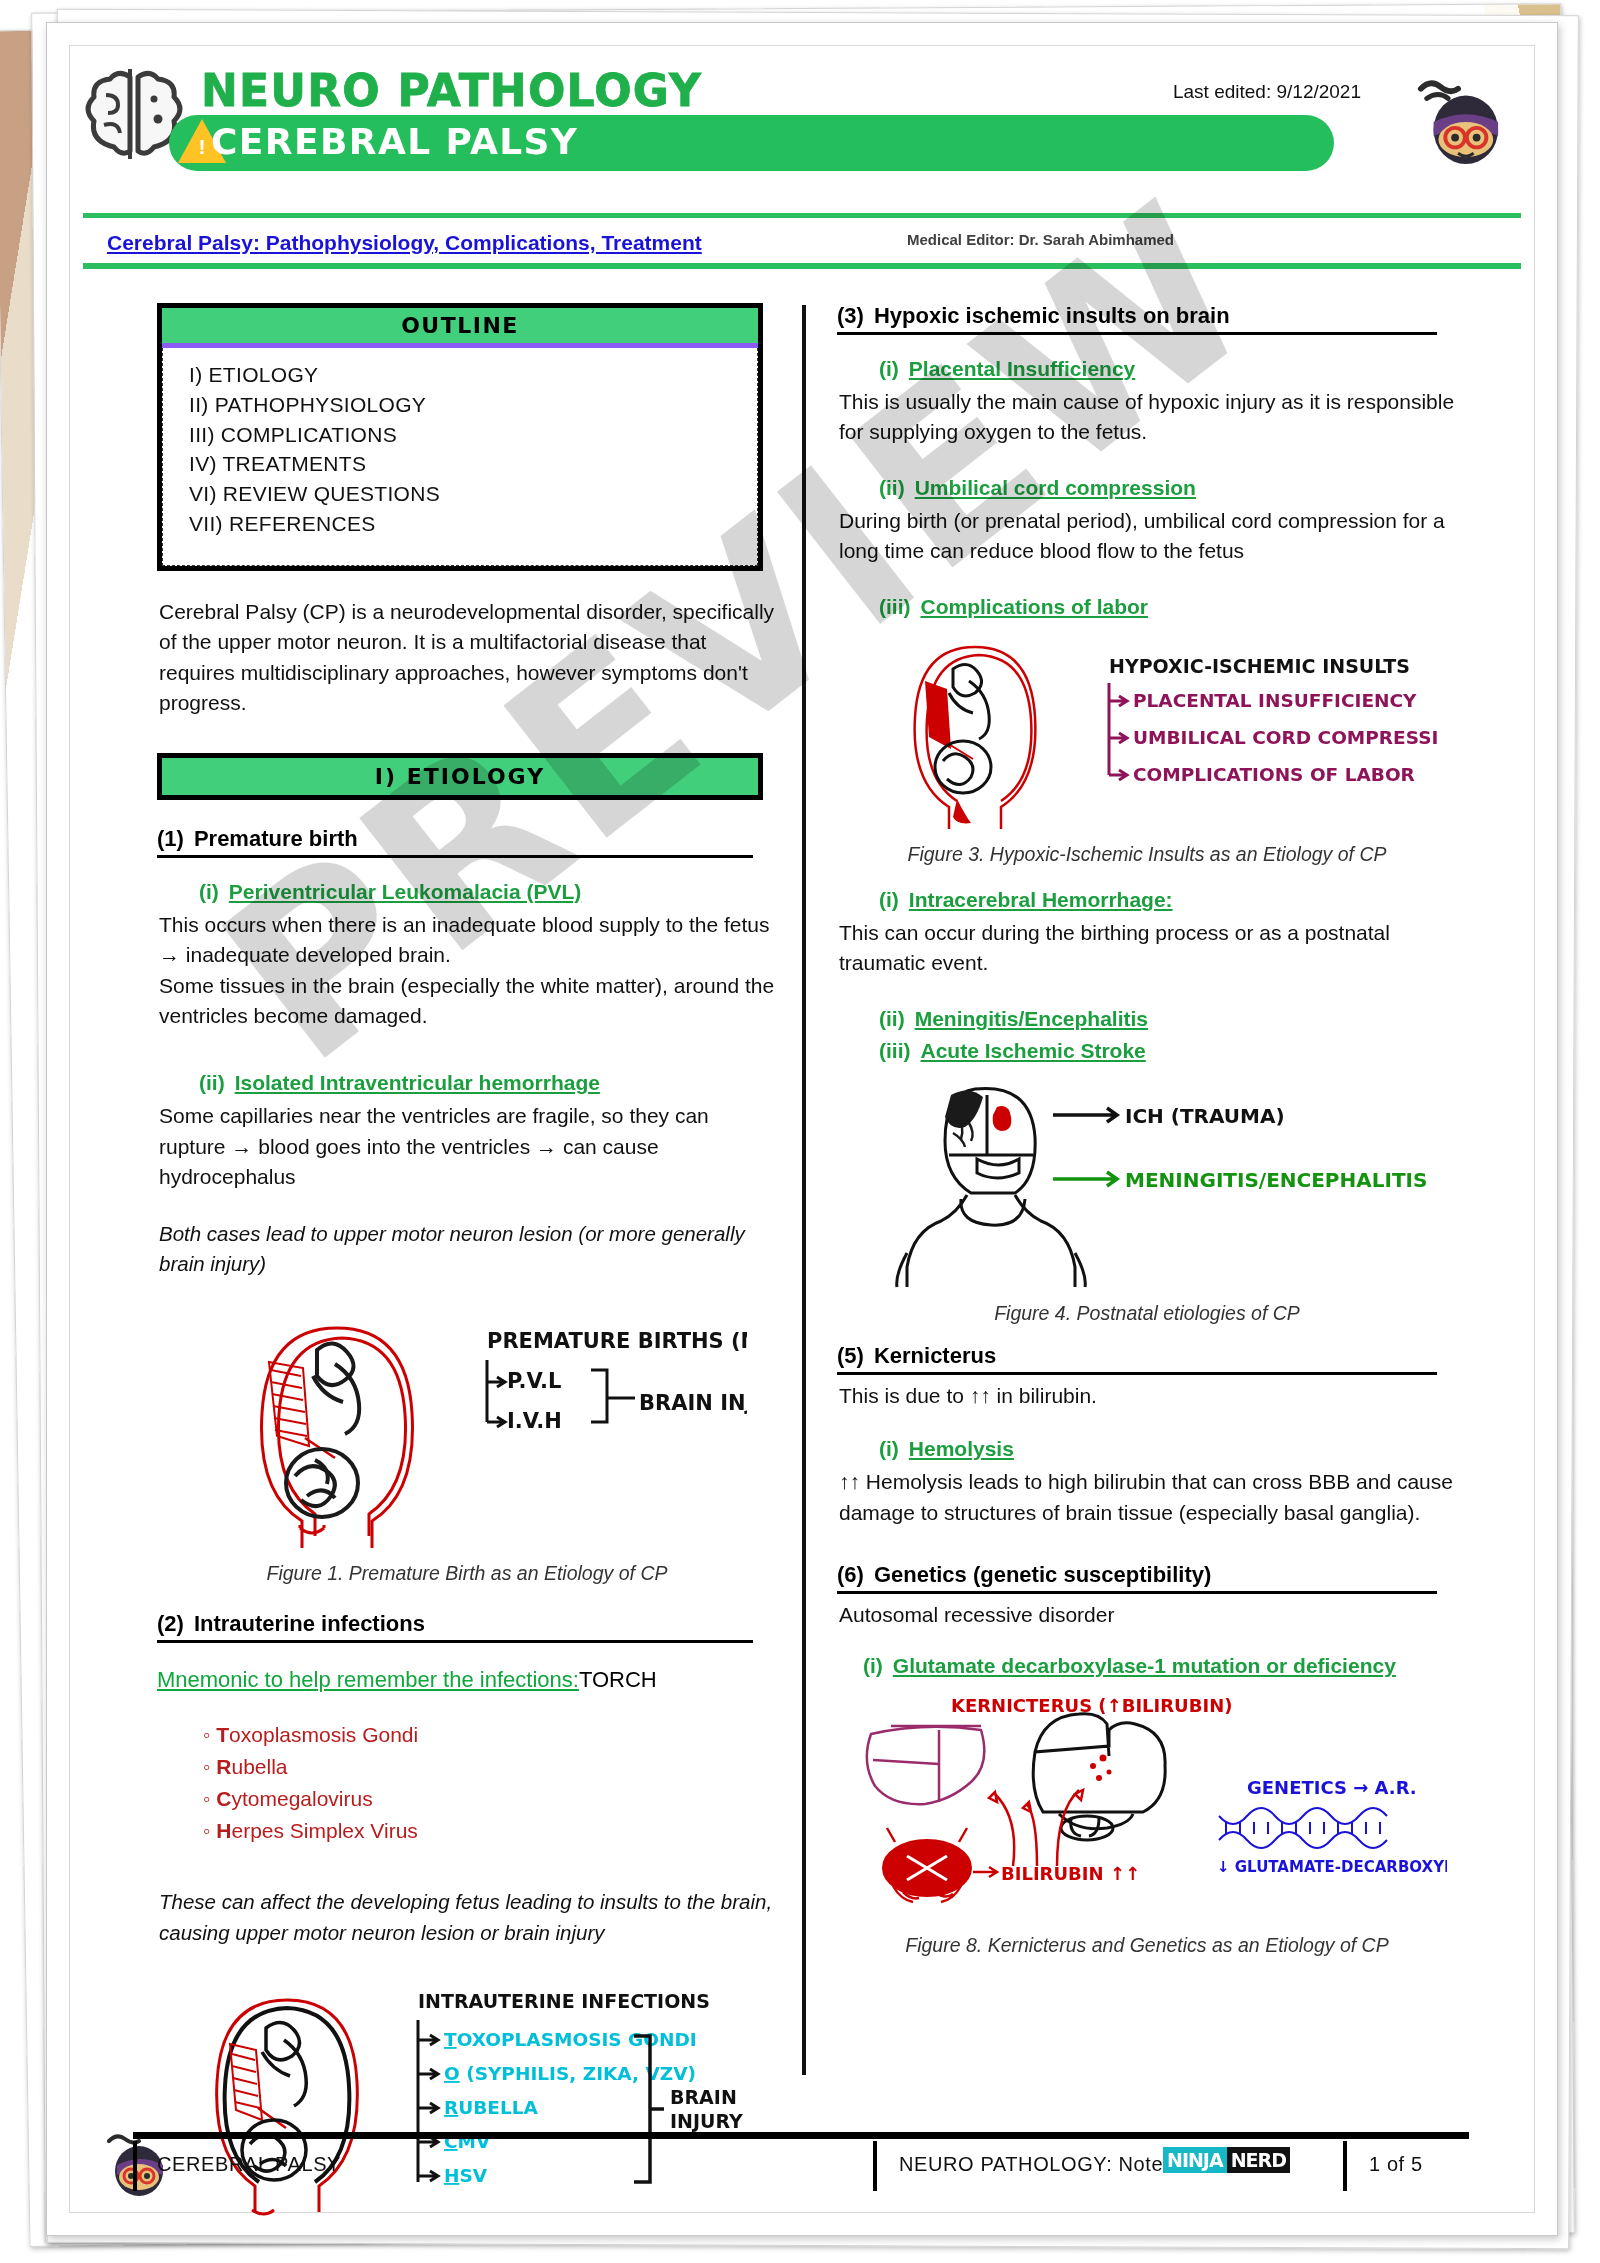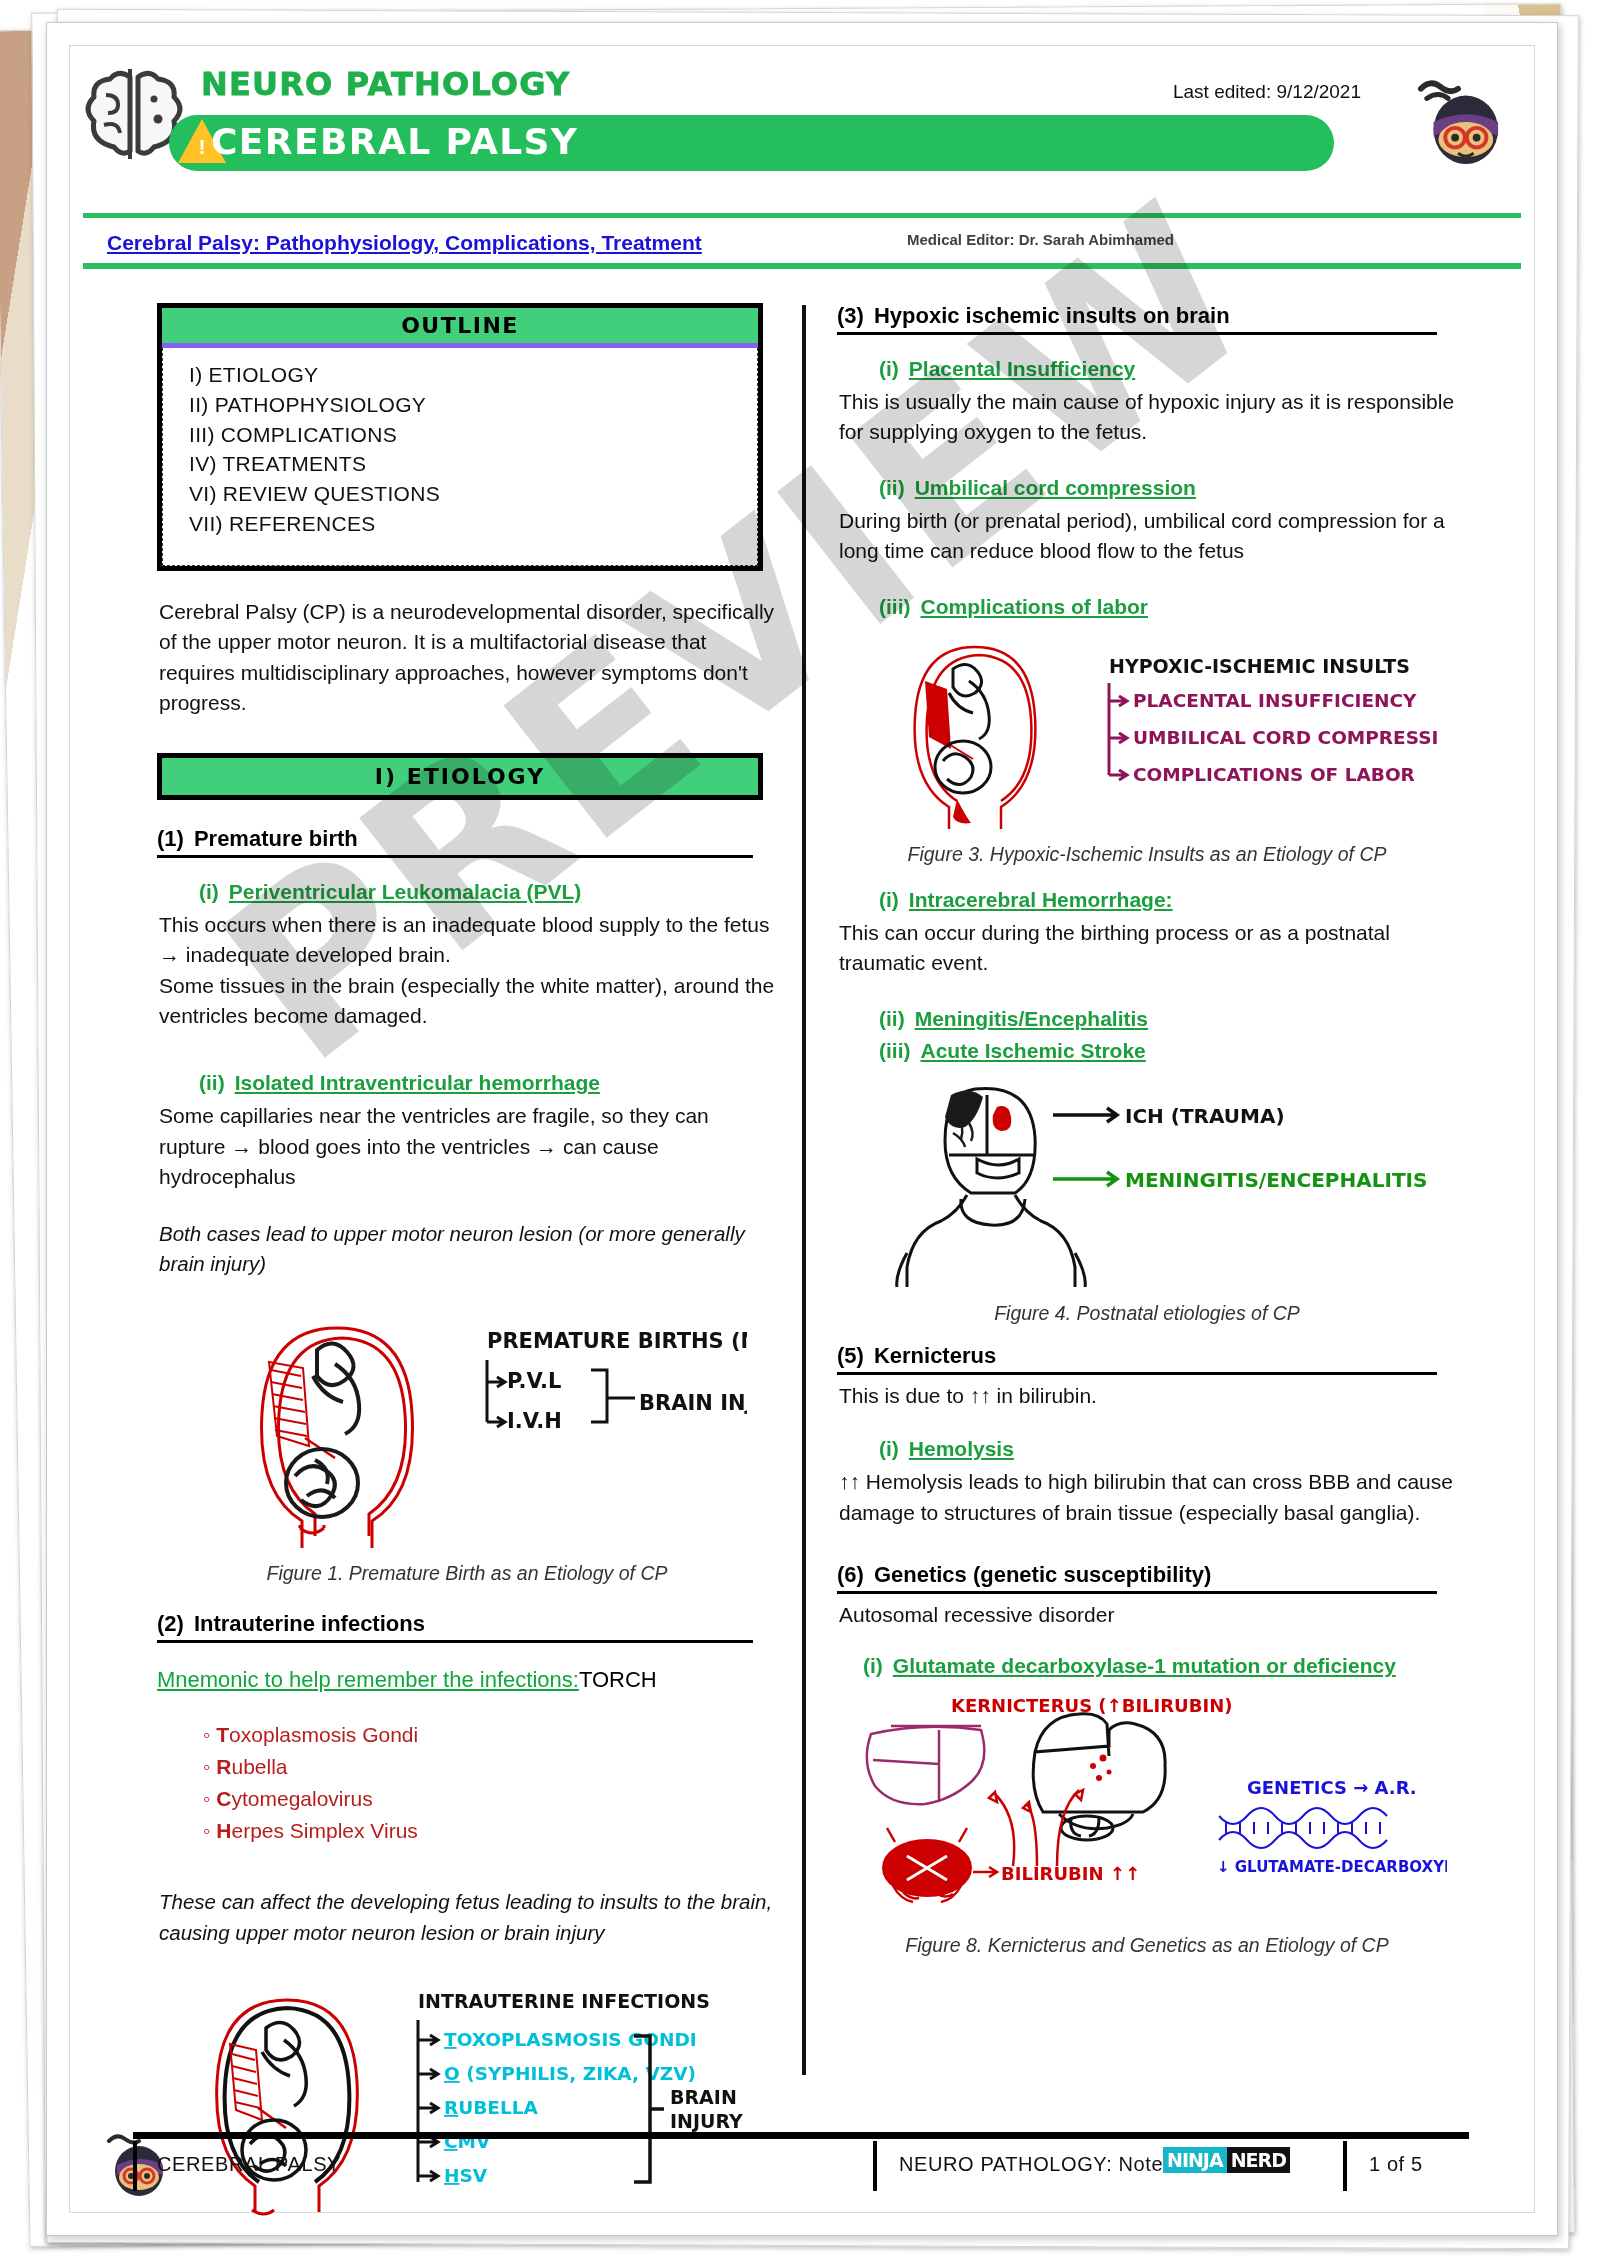--- a/index.html
+++ b/index.html
@@ -22,21 +22,21 @@
     position:absolute;left:46px;top:22px;width:1512px;height:2214px;
     background:#fff;border:1px solid #c9c9c9;box-shadow:2px 3px 8px rgba(0,0,0,.22);
     box-sizing:border-box;
   }
   .page-inner{position:absolute;left:22px;top:22px;right:22px;bottom:22px;
     border:1px solid #d8d8d8;box-sizing:border-box;}
 
   
   .header{position:absolute;left:36px;top:36px;right:36px;height:150px;}
   .brain-logo{position:absolute;left:0;top:8px;width:102px;height:96px;}
-  .hdr-title{position:absolute;left:118px;top:6px;font-size:32px;font-weight:bold;
+  .hdr-title{position:absolute;left:118px;top:6px;font-size:44px;font-weight:bold;
     color:#1FAF4B;letter-spacing:1.2px;font-family:"DejaVu Sans",sans-serif;
     -webkit-text-stroke:.8px #1FAF4B;}
   .greenbar{position:absolute;left:86px;top:56px;width:1165px;height:56px;
     background:#25BE5C;border-radius:28px;}
   .greenbar-txt{position:absolute;left:128px;top:62px;font-size:36px;font-weight:bold;
     color:#ffffff;letter-spacing:1.4px;font-family:"DejaVu Sans",sans-serif;}
   .warn-tri{position:absolute;left:95px;top:60px;width:0;height:0;
     border-left:24px solid transparent;border-right:24px solid transparent;
     border-bottom:44px solid #FFC325;}
   .warn-tri:after{content:"!";position:absolute;left:-4px;top:16px;width:8px;

